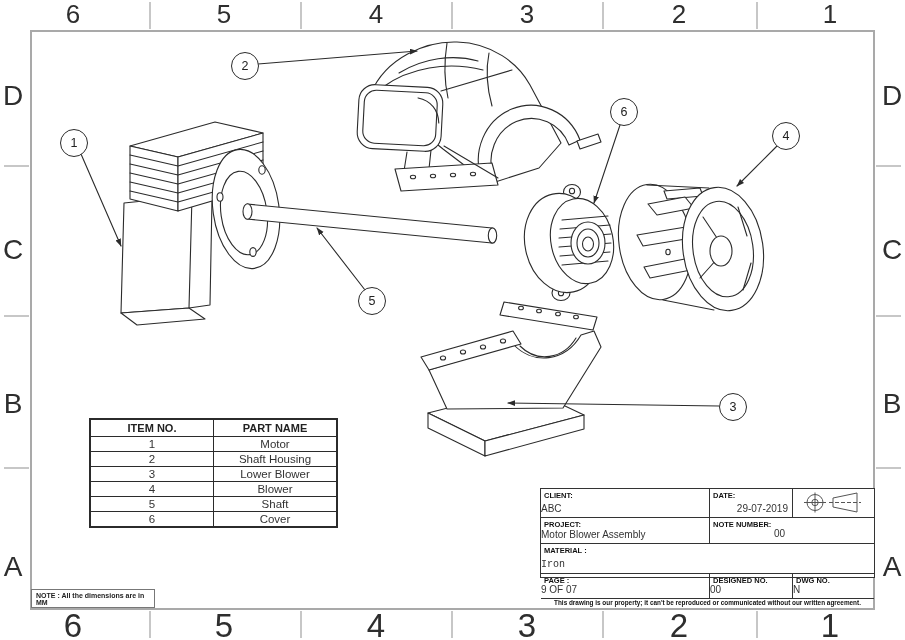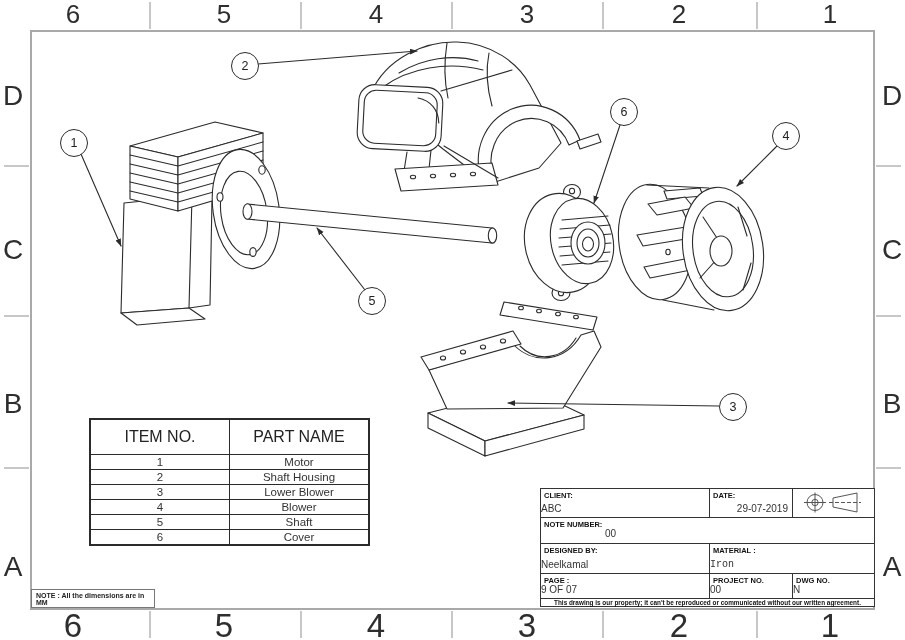--- a/index.html
+++ b/index.html
@@ -14,29 +14,29 @@
        border:2px solid #a9a9a9;box-sizing:border-box;background:transparent;}
   svg.drawing{position:absolute;left:0;top:0;}
   .balloon{position:absolute;width:26px;height:26px;border:1.2px solid #2b2b2b;
        border-radius:50%;background:#fff;display:flex;align-items:center;
        justify-content:center;font-size:12.5px;color:#222;
        transform:translate(-50%,-50%);z-index:5;}
   
   table.parts{position:absolute;left:89px;top:418px;border-collapse:collapse;
        background:#fff;border:2px solid #2b2b2b;z-index:4;}
   table.parts th{width:122px;height:16px;border:1px solid #2b2b2b;
-       font-size:16px;font-weight:normal;text-align:center;padding:8px;}
+       font-size:11px;font-weight:bold;text-align:center;padding:0;}
   table.parts td{width:122px;height:14px;border:1px solid #2b2b2b;
        font-size:11.5px;font-weight:normal;text-align:center;padding:0;color:#333;}
   
   .note-box{position:absolute;left:31px;top:589px;width:124px;height:19px;
        border:1px solid #777;box-sizing:border-box;display:flex;align-items:center;
        padding-left:4px;font-size:7px;font-weight:bold;color:#222;background:#fff;z-index:4;}
   
-  .title-block{position:absolute;left:540px;top:488px;width:335px;height:119px;
+  .title-block{position:absolute;left:540px;top:488px;width:335px;height:90px;
        border:1.5px solid #333;box-sizing:border-box;display:flex;
        flex-direction:column;background:#fff;z-index:4;}
   .tb-row{display:flex;border-bottom:1px solid #333;box-sizing:border-box;flex:0 0 auto;}
   .tb-cell{position:relative;box-sizing:border-box;height:100%;}
   .tb-cell.brd{border-right:1px solid #333;}
   .tb-label{position:absolute;top:2px;left:3px;font-size:7.5px;font-weight:bold;
        color:#111;white-space:nowrap;}
   .tb-value{position:absolute;left:0;right:0;bottom:3px;text-align:left;
        font-size:10px;color:#333;white-space:nowrap;}
   .tb-value.right{text-align:right;padding-right:4px;}
@@ -295,42 +295,42 @@
           <circle cx="22" cy="13.5" r="3.2"></circle>
           <line x1="11" y1="13.5" x2="33" y2="13.5"></line>
           <line x1="22" y1="3.5" x2="22" y2="23.5"></line>
           <path d="M40,9 L64,4 L64,23 L40,18 Z"></path>
           <line x1="36" y1="13.5" x2="68" y2="13.5" stroke-dasharray="4,2"></line>
         </g>
       </svg>
     </div>
   </div>
   <div class="tb-row" style="height:26px;">
+    <div class="tb-cell brd" style="width:169px;">
+      <span class="tb-label">PROJECT:</span>
+      <span class="tb-value">Motor Blower Assembly</span>
+    </div>
     <div class="tb-cell" style="flex:1;">
       <span class="tb-label">NOTE NUMBER:</span>
       <span class="tb-value after-label">00</span>
     </div>
   </div>
   <div class="tb-row" style="height:30px;">
-    <div class="tb-cell brd" style="width:169px;">
-      <span class="tb-label">DESIGNED BY:</span>
-      <span class="tb-value">Neelkamal</span>
-    </div>
     <div class="tb-cell" style="flex:1;">
       <span class="tb-label">MATERIAL :</span>
       <span class="tb-value" style="right:60px;font-family:Liberation Mono, monospace;">Iron</span>
     </div>
   </div>
   <div class="tb-row" style="height:25px;">
     <div class="tb-cell brd" style="width:169px;">
       <span class="tb-label">PAGE :</span>
       <span class="tb-value" style="right:70px;">9 OF 07</span>
     </div>
     <div class="tb-cell brd" style="width:83px;">
-      <span class="tb-label">PROJECT NO.</span>
+      <span class="tb-label">DESIGNED NO.</span>
       <span class="tb-value">00</span>
     </div>
     <div class="tb-cell" style="flex:1;">
       <span class="tb-label">DWG NO.</span>
       <span class="tb-value">N</span>
     </div>
   </div>
   <div class="tb-footer">This drawing is our property; it can't be reproduced or communicated without our written agreement.</div>
 </div>
 

